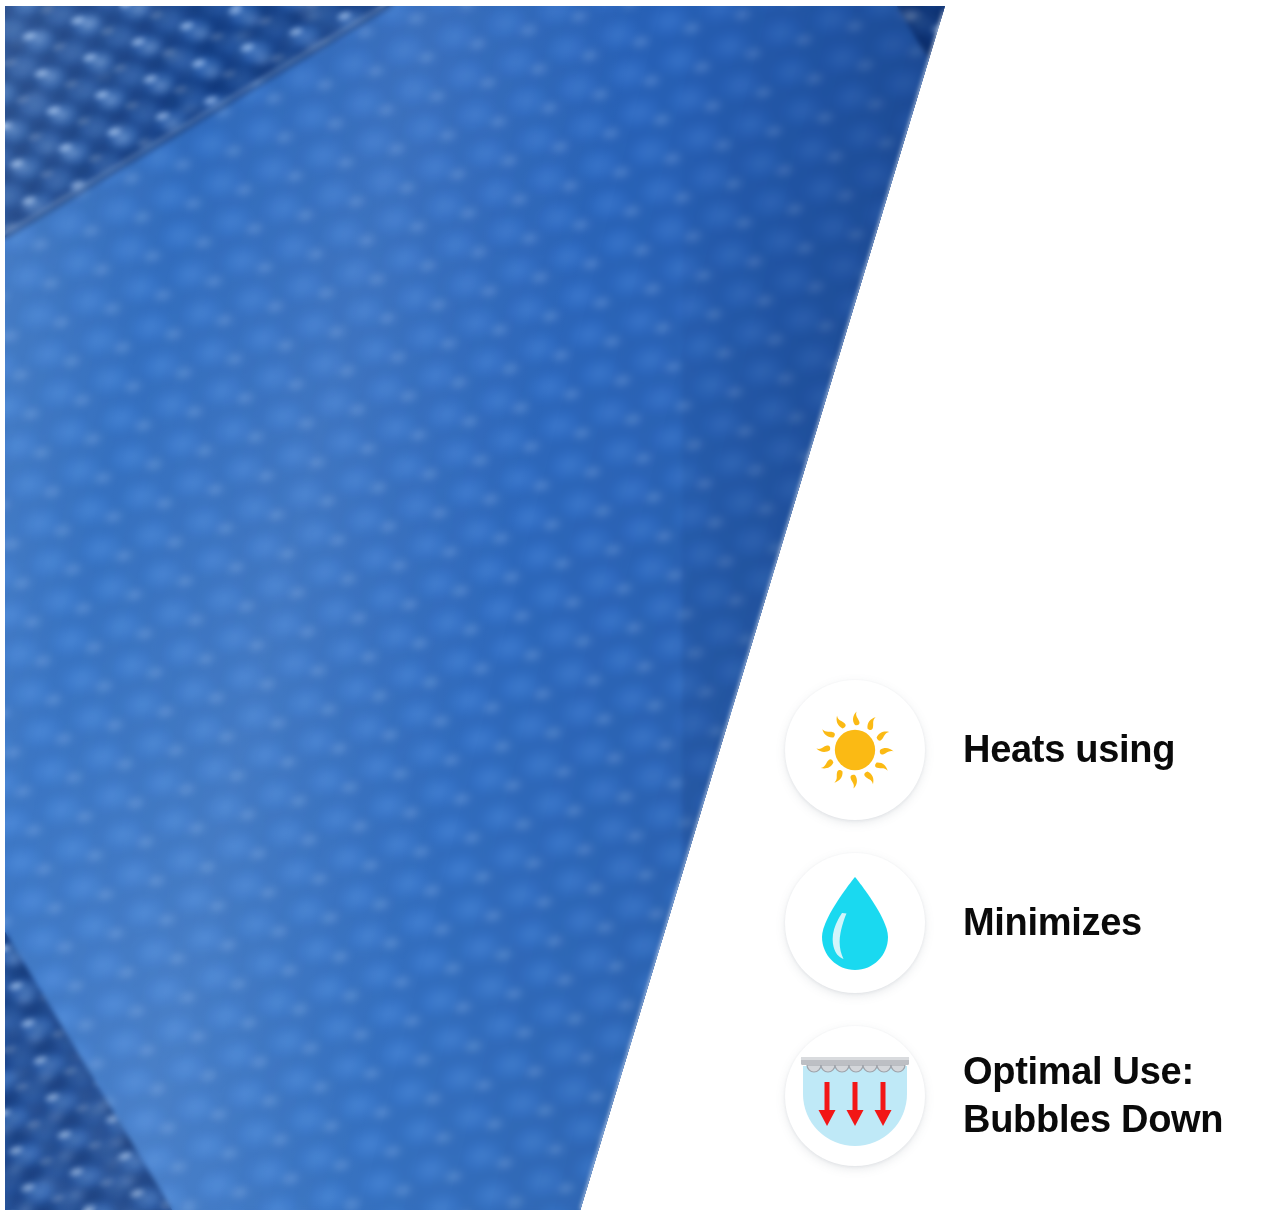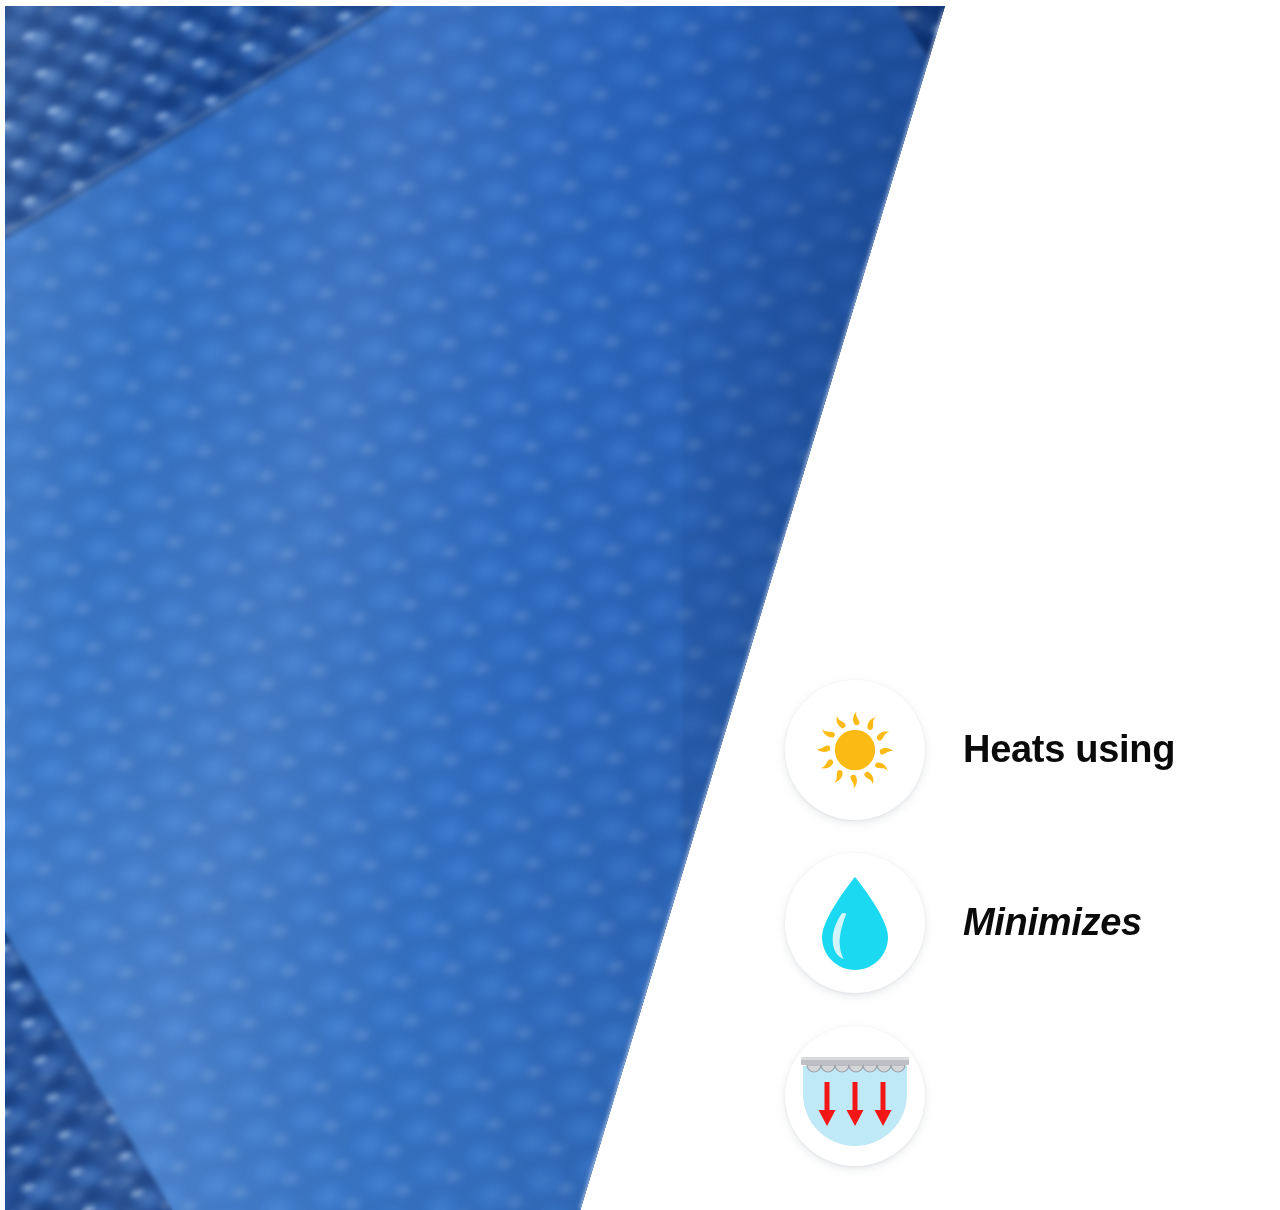--- a/index.html
+++ b/index.html
@@ -172,21 +172,21 @@
   .features {
     position:absolute;
     left:785px; top:665px;
     width:470px;
   }
   .feature-row {
     display:flex;
     align-items:center;
     height:170px;
   }
-  .feature-row + .feature-row { margin-top:3px;font-style:italic; }
+  .feature-row + .feature-row { margin-top:3px; }
 
   .icon-badge {
     flex:0 0 auto;
     width:140px; height:140px;
     border-radius:50%;
     background:#ffffff;
     box-shadow: 0 3px 10px rgba(120,130,145,.17),
                 0 1px 3px rgba(120,130,145,.12);
     display:flex;
     align-items:center;
@@ -284,16 +284,20 @@
           <g stroke="#F21616" stroke-width="5" fill="#F21616">
             <line x1="28" y1="38" x2="28" y2="70"></line>
             <polygon points="28,82 19.5,66 36.5,66" stroke="none"></polygon>
             <line x1="56" y1="38" x2="56" y2="70"></line>
             <polygon points="56,82 47.5,66 64.5,66" stroke="none"></polygon>
             <line x1="84" y1="38" x2="84" y2="70"></line>
             <polygon points="84,82 75.5,66 92.5,66" stroke="none"></polygon>
           </g>
         </svg>
       </div>
+      <div class="feature-text">
+        <span class="ln">Optimal Use:</span>
+        <span class="ln">Bubbles Down</span>
+      </div>
     </div>
 
   </div>
 </div>
 
 </body></html>

